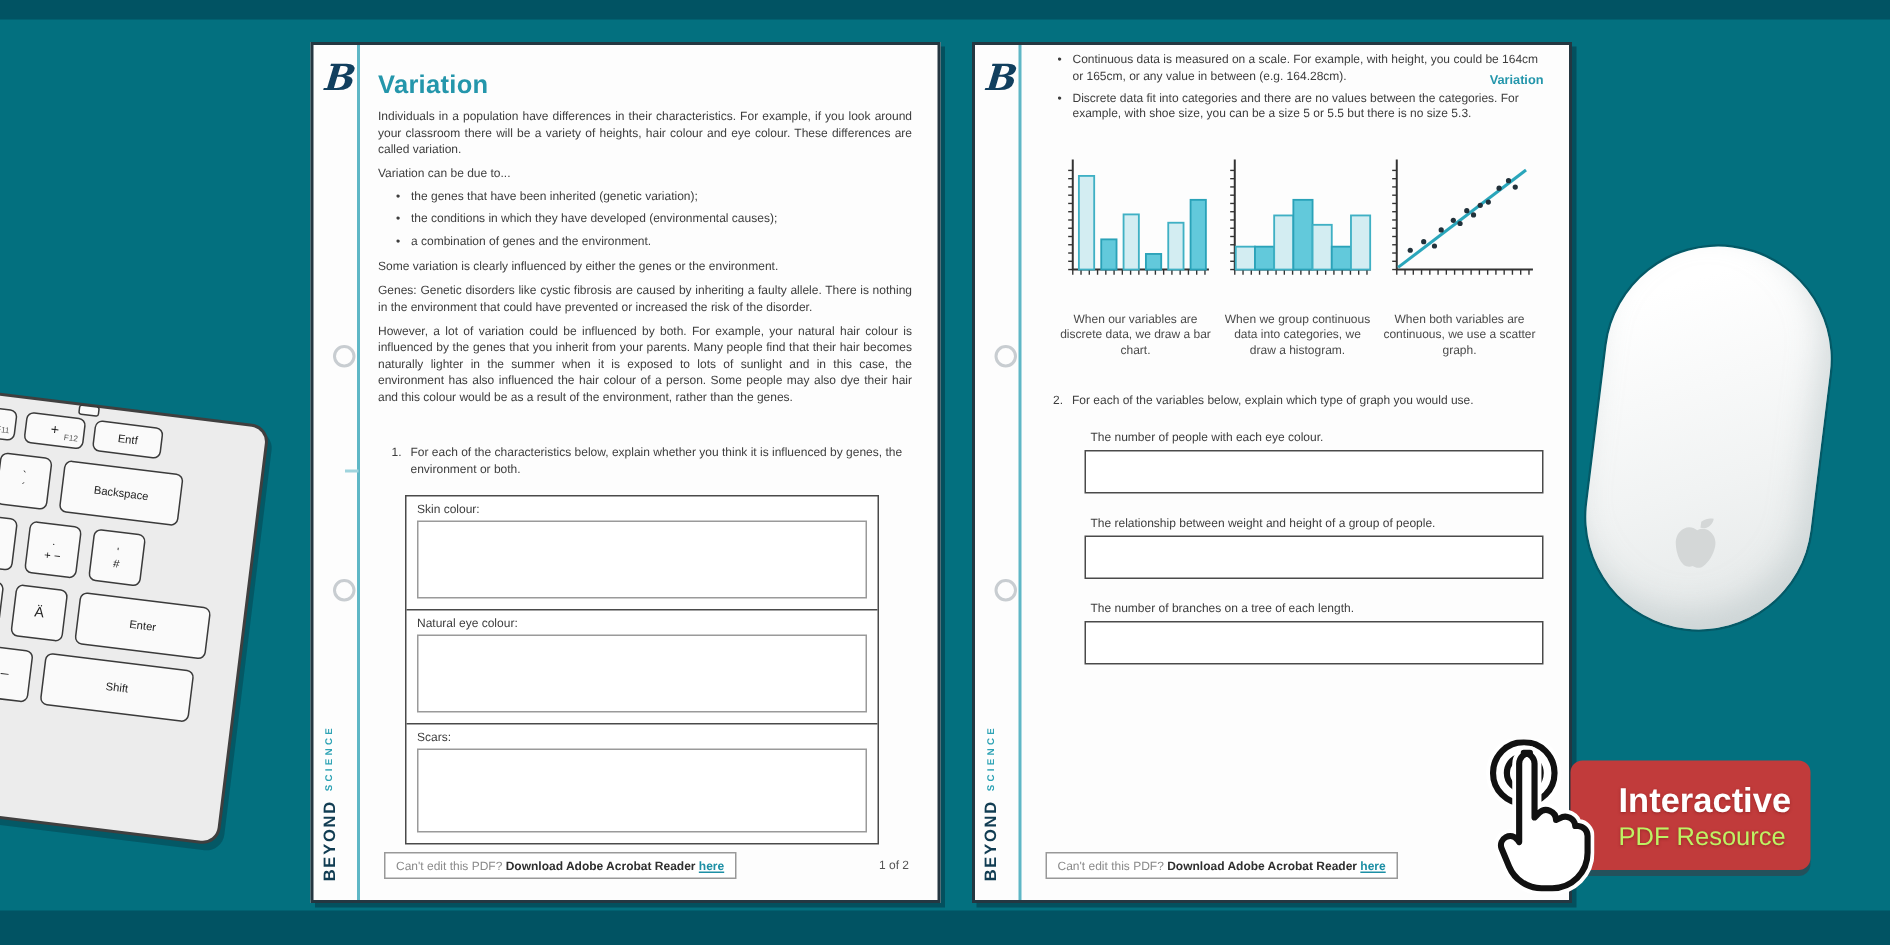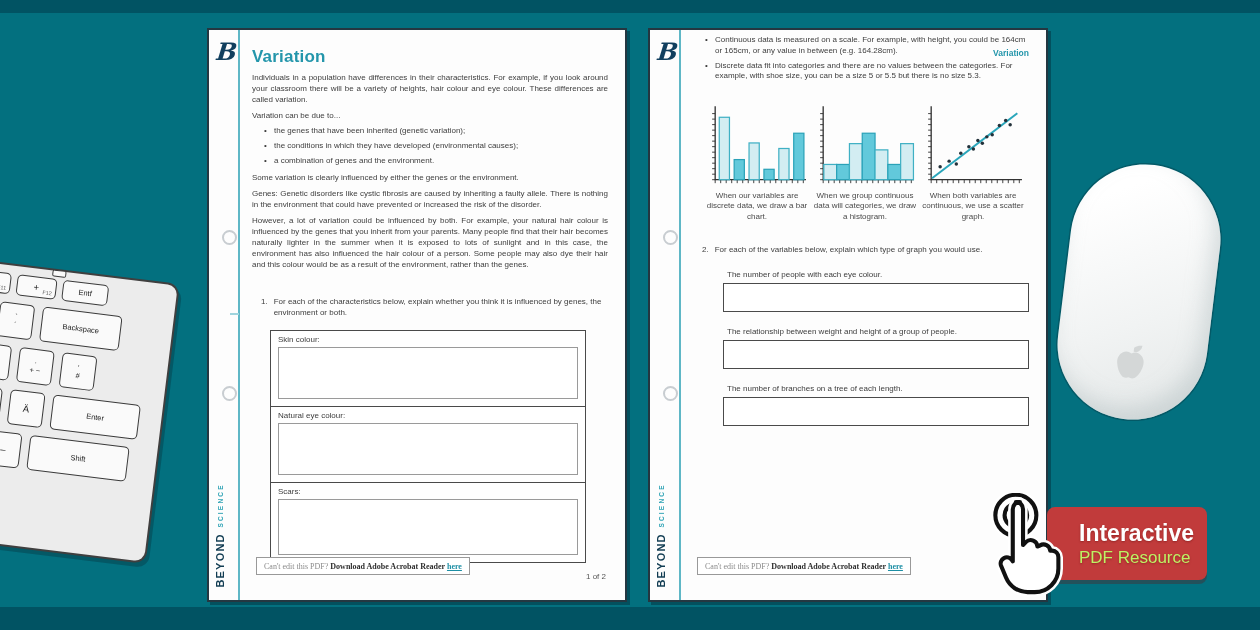--- a/index.html
+++ b/index.html
@@ -57,34 +57,34 @@
   .question .num { margin-left:9px; }
 
   .answer-outer { margin:12px 22px 0 18px; border:1.2px solid #4a4a4a; background:#fff; }
   .answer-section { padding:4px 7px 7px 7px; }
   .answer-section + .answer-section { border-top:1.2px solid #4a4a4a; }
   .answer-label { font-size:8px; color:#3d3d3d; margin-bottom:3px; }
   .answer-box { height:52px; border:1px solid #9a9a9a; background:#fff; }
   .answer-box.tall { height:56px; }
 
   .footer-note {
-    position:absolute; left:4px; bottom:25px; background:#fff;
-    border:1px solid #999; padding:3.5px 7px; font-size:8px; color:#8a8a8a; white-space:nowrap;font-family:Liberation Serif, serif;
+    position:absolute; left:4px; bottom:14px; background:#fff;
+    border:1px solid #999; padding:3.5px 7px; font-size:8px; color:#8a8a8a; white-space:nowrap;
   }
   .footer-note .fn-bold { color:#2f2f2f; font-weight:bold; }
   .footer-note .fn-link { color:#1d8fa5; font-weight:bold; text-decoration:underline; cursor:pointer; }
   .page-num { position:absolute; right:2px; bottom:19px; font-size:8px; color:#555; }
 
   
   .header-label { position:absolute; top:18px; right:0; font-size:8.5px; font-weight:bold; color:#2496ab; }
   #page2 .intro { margin-top:34px; }
   .charts { display:flex; justify-content:space-between; margin:20px 4px 0 12px; }
   .figure { width:104px; }
   .figure svg { width:102px; height:84px; display:block; margin:0 auto; }
-  .caption { font-size:8px; line-height:10.5px; color:#4a4a4a; text-align:center; margin-top:5px; }
+  .caption { font-size:8px; line-height:10.5px; color:#4a4a4a; text-align:center; margin-top:22px; }
   .q2 { margin-top:22px; }
   .field-group { margin-top:15px;padding-left:30px; }
   .field-label { font-size:8px; color:#3d3d3d; margin-left:4px; }
   .field-box { margin-top:4px; height:29px; border:1.2px solid #4a4a4a; background:#fff; }
 
   
   .badge {
     position:absolute; left:1047px; top:507px; width:160px; height:73px;
     background:#c13b3b; border-radius:8px;
     box-shadow: 0 4px 0 rgba(96,22,26,.35);
@@ -273,21 +273,21 @@
             <line x1="90.00000000000001" y1="76" x2="90.00000000000001" y2="79.4" stroke="#333333" stroke-width="0.9"></line>
             <line x1="95.40000000000002" y1="76" x2="95.40000000000002" y2="79.4" stroke="#333333" stroke-width="0.9"></line>
             <rect x="9.65" y="61.04" width="12.55" height="14.96" fill="#d3edf2" stroke="#3fb0c4" stroke-width="1.2"></rect>
             <rect x="22.200000000000003" y="61.04" width="12.55" height="14.96" fill="#62c9db" stroke="#2aa2b8" stroke-width="1.2"></rect>
             <rect x="34.75" y="40.64" width="12.55" height="35.36" fill="#d3edf2" stroke="#3fb0c4" stroke-width="1.2"></rect>
             <rect x="47.300000000000004" y="30.439999999999998" width="12.55" height="45.56" fill="#62c9db" stroke="#2aa2b8" stroke-width="1.2"></rect>
             <rect x="59.85" y="46.760000000000005" width="12.55" height="29.24" fill="#d3edf2" stroke="#3fb0c4" stroke-width="1.2"></rect>
             <rect x="72.4" y="61.04" width="12.55" height="14.96" fill="#62c9db" stroke="#2aa2b8" stroke-width="1.2"></rect>
             <rect x="84.95000000000002" y="40.64" width="12.55" height="35.36" fill="#d3edf2" stroke="#3fb0c4" stroke-width="1.2"></rect>
           </svg>
-        <div class="caption">When we group continuous data will categories, we draw a histogram.</div>
+        <div class="caption">When we group continuous data into categories, we draw a histogram.</div>
       </div>
       <div class="figure">
         <svg viewBox="0 0 100 82">
             <path d="M9,4 L9,76 L98,76" stroke="#333333" stroke-width="1.3" fill="none"></path>
             <line x1="6" y1="76" x2="9" y2="76" stroke="#333333" stroke-width="0.9"></line>
             <line x1="6" y1="70.6" x2="9" y2="70.6" stroke="#333333" stroke-width="0.9"></line>
             <line x1="6" y1="65.19999999999999" x2="9" y2="65.19999999999999" stroke="#333333" stroke-width="0.9"></line>
             <line x1="6" y1="59.79999999999999" x2="9" y2="59.79999999999999" stroke="#333333" stroke-width="0.9"></line>
             <line x1="6" y1="54.39999999999999" x2="9" y2="54.39999999999999" stroke="#333333" stroke-width="0.9"></line>
             <line x1="6" y1="48.99999999999999" x2="9" y2="48.99999999999999" stroke="#333333" stroke-width="0.9"></line>

